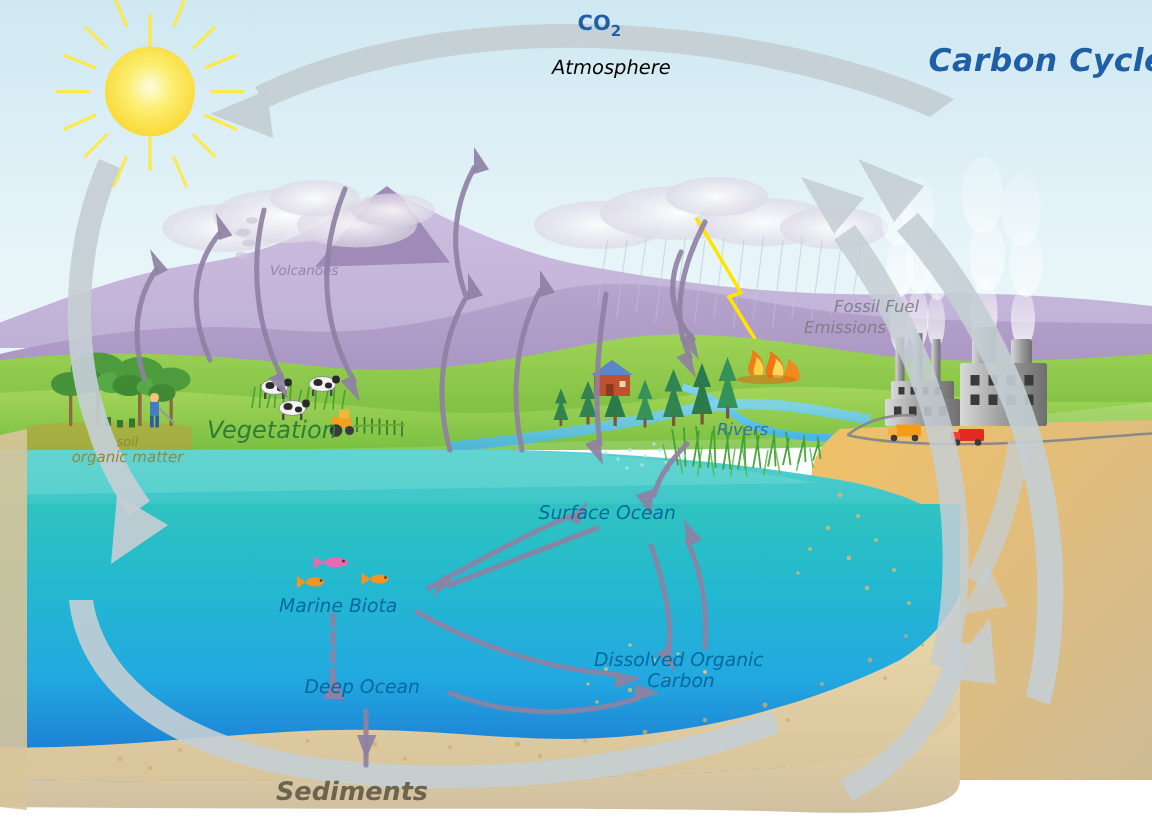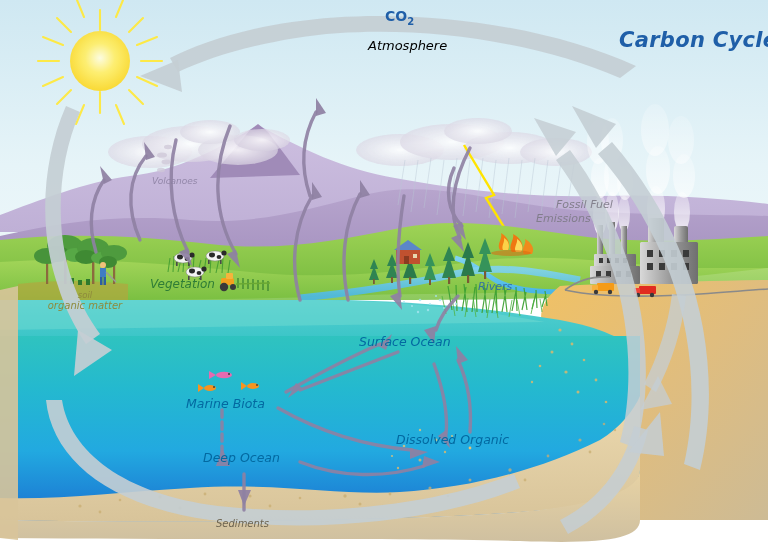--- a/index.html
+++ b/index.html
@@ -3,21 +3,21 @@
 <meta charset="utf-8">
 <style>
   html,body{margin:0;padding:0;background:#ffffff;}
   body{font-family:"DejaVu Sans", sans-serif;}
   #stage{position:relative;width:768px;height:547px;overflow:hidden;background:#ffffff;}
   #stage svg{position:absolute;left:0;top:0;}
   .lbl{position:absolute;font-style:italic;white-space:nowrap;pointer-events:none;
        font-family:"DejaVu Sans", sans-serif;}
   .lbl-blue{color:#2e6da8;}
   .lbl-dkblue{color:#0369a1;}
-  .lbl-purple{color:#8a7fa0;}
+  .lbl-purple{color:#8a7fa0;margin-left:28px;}
   .lbl-gray{color:#7d7a86;}
   .lbl-olive{color:#8e8a3c;}
   .lbl-green{color:#2f7d36;}
   .lbl-sand{color:#6d6450;}
   #title{position:absolute;left:619px;top:28px;font-size:21px;font-style:italic;
          font-weight:600;color:#1f5fa8;letter-spacing:.3px;}
   #co2{position:absolute;left:385px;top:8px;font-size:14px;font-weight:bold;
        font-style:normal;color:#1f5fa8;}
   #co2 sub{font-size:10px;}
   #atmosphere{position:absolute;left:368px;top:38px;font-size:13px;color:#000000;}
@@ -578,33 +578,34 @@
   </svg>
 
   <div id="title" class="lbl">Carbon Cycle</div>
 
   <div id="co2" class="lbl"><span>CO</span><sub>2</sub></div>
 
   <div id="atmosphere" class="lbl">Atmosphere</div>
 
   <div class="lbl lbl-purple" style="left:152px;top:176px;font-size:9px;opacity:.85;">Volcanoes</div>
 
-  <div class="lbl lbl-green" style="left:150px;top:277px;font-size:12px;">Vegetation</div>
+  <div class="lbl lbl-green" style="left:138px;top:277px;font-size:16px;">Vegetation</div>
 
   <div class="lbl lbl-olive center" style="left:40px;top:290px;font-size:8.5px;width:90px;">soil</div>
   <div class="lbl lbl-olive center" style="left:34px;top:300px;font-size:10px;width:102px;">organic matter</div>
 
   <div class="lbl lbl-blue" style="left:478px;top:280px;font-size:11px;opacity:.95;">Rivers</div>
 
   <div class="lbl lbl-gray" style="left:556px;top:198px;font-size:11px;opacity:.9;">Fossil Fuel</div>
   <div class="lbl lbl-gray" style="left:536px;top:212px;font-size:11px;opacity:.9;">Emissions</div>
 
   <div class="lbl lbl-dkblue" style="left:359px;top:334px;font-size:12.5px;">Surface Ocean</div>
 
   <div class="lbl lbl-dkblue" style="left:186px;top:396px;font-size:12.5px;">Marine Biota</div>
 
   <div class="lbl lbl-dkblue" style="left:203px;top:450px;font-size:12.5px;">Deep Ocean</div>
 
   <div class="lbl lbl-dkblue" style="left:396px;top:432px;font-size:12.5px;">Dissolved Organic</div>
-
-  <div class="lbl lbl-sand" style="left:216px;top:518px;font-size:10px;">Sediments</div>
+  <div class="lbl lbl-dkblue center" style="left:396px;top:446px;font-size:12.5px;width:116px;">Carbon</div>
+
+  <div class="lbl lbl-sand" style="left:184px;top:518px;font-size:17px;font-weight:bold;">Sediments</div>
 
 </div>
 
 </body></html>

